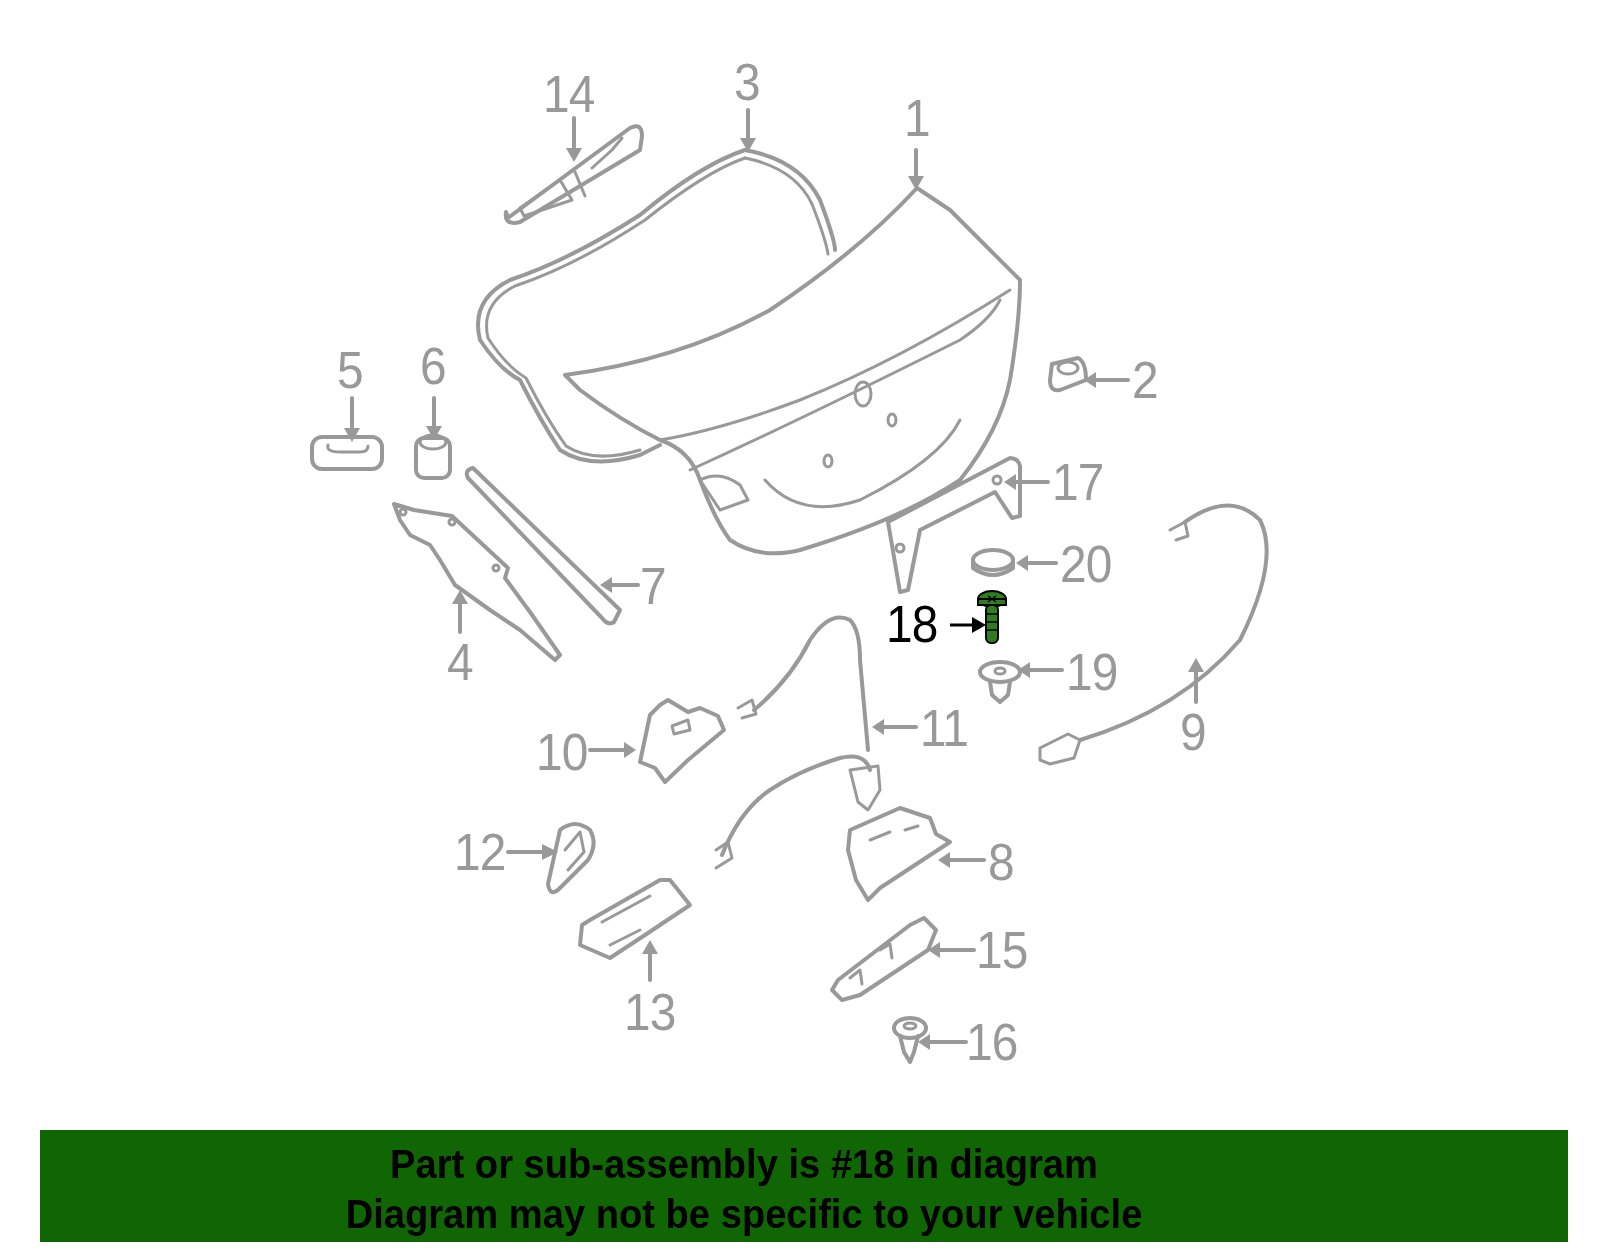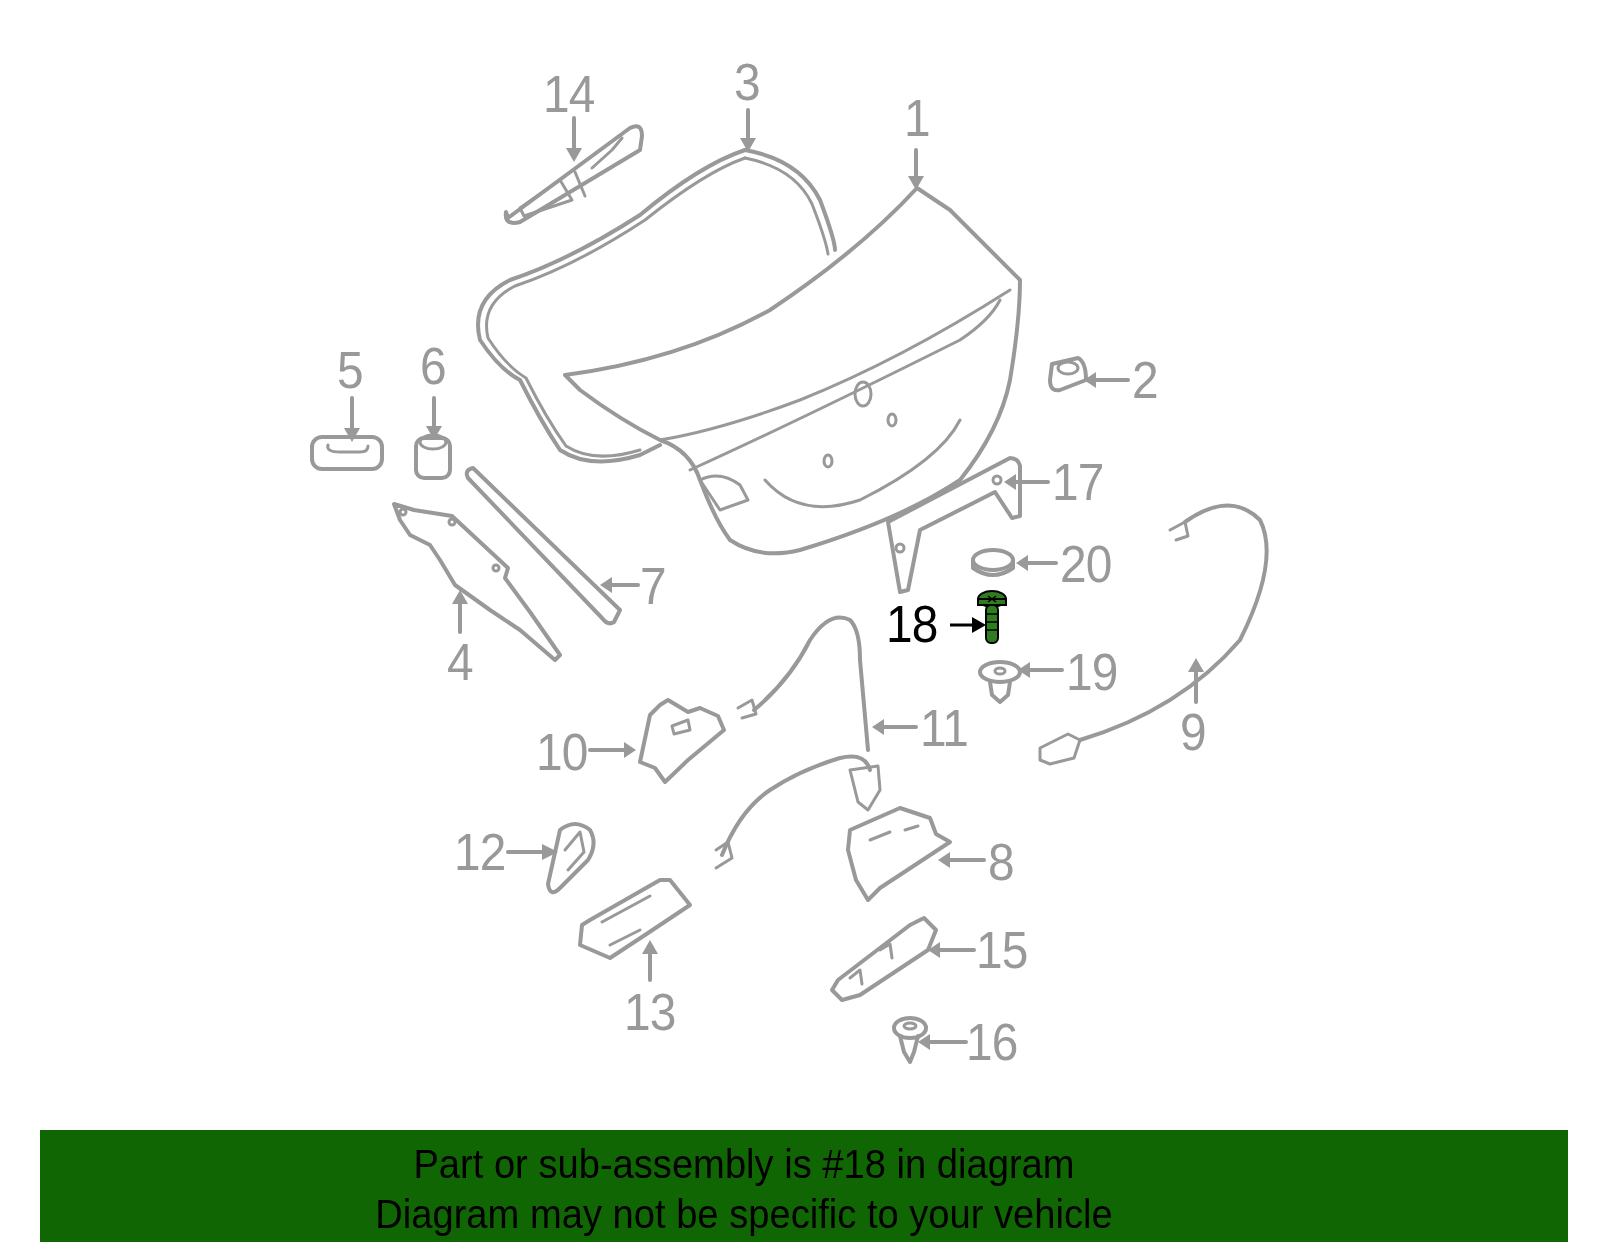--- a/index.html
+++ b/index.html
@@ -1,20 +1,20 @@
 <!DOCTYPE html>
 <html><head>
 <meta charset="utf-8">
 <style>
   html, body { margin:0; padding:0; background:#ffffff; }
   body { width:1600px; height:1249px; position:relative; overflow:hidden; font-family:"Liberation Sans", sans-serif; }
   #diagram { position:absolute; left:0; top:0; width:1600px; height:1130px; }
   .callout { position:absolute; font-family:"Liberation Sans", sans-serif; font-size:52px; line-height:52px; color:#999999; transform:scaleX(0.92); transform-origin:left top; letter-spacing:-1px; }
   .callout.highlight { color:#000000; }
-  #banner { position:absolute; left:40px; top:1130px; width:1528px; height:112px; background:#116604; }
+  #banner { position:absolute; left:40px; top:1130px; width:1528px; height:112px; background:#116604;font-weight:bold; }
   #banner .line { position:absolute; left:0; width:1528px; text-align:center; font-size:41px; line-height:44px; color:#000000; transform:scaleX(0.93); }
   #banner .l1 { top:12px; left:-60px; }
   #banner .l2 { top:62px; left:-60px; }
   svg .g { fill:none; stroke:#999999; stroke-width:4; stroke-linejoin:round; stroke-linecap:round; }
   svg .gt { fill:none; stroke:#999999; stroke-width:3; stroke-linejoin:round; stroke-linecap:round; }
   svg .ga { fill:#999999; stroke:none; }
 </style>
 </head>
 <body>
 

